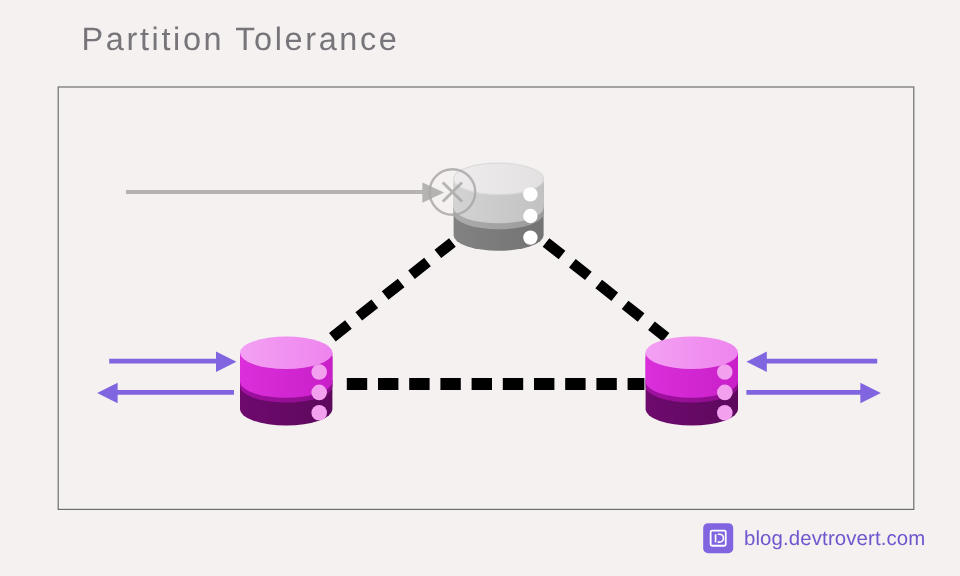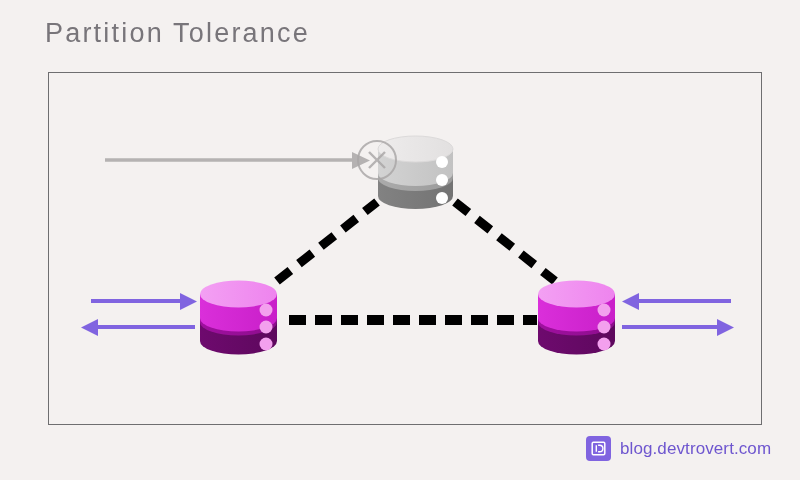--- a/index.html
+++ b/index.html
@@ -15,21 +15,21 @@
     position: relative;
   }
   #canvas {
     position: absolute;
     left: 0; top: 0;
     width: 800px;
     height: 480px;
   }
   .page-title {
     position: absolute;
-    left: 45px;
+    left: 68px;
     top: 18px;
     font-family: "Liberation Sans", sans-serif;
     font-size: 27px;
     font-weight: 400;
     letter-spacing: 2.2px;
     color: #78757a;
     white-space: nowrap;
   }
   .frame {
     position: absolute;

